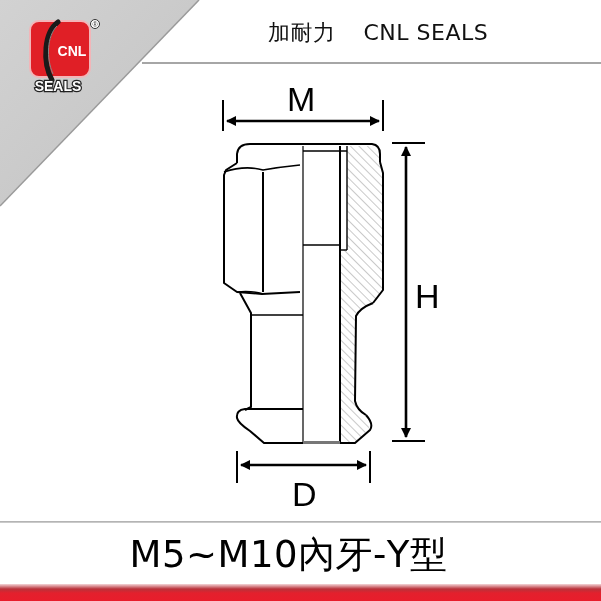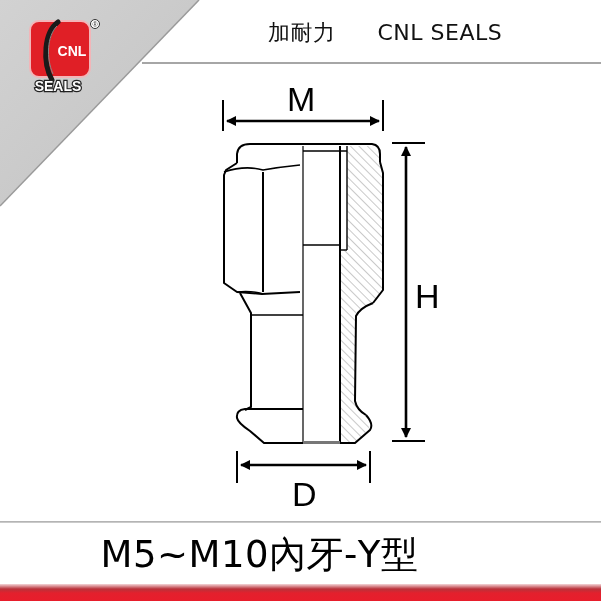--- a/index.html
+++ b/index.html
@@ -11,33 +11,33 @@
     .corner {
       position: absolute; left: 0; top: 0; width: 601px; height: 601px;
     }
     .logo {
       position: absolute; left: 28px; top: 18px; width: 72px; height: 76px;
     }
     .header-title {
       position: absolute; left: 268px; top: 18px;
       font-size: 22px; color: #111; letter-spacing: 0.5px; white-space: nowrap;
     }
-    .header-title .brand { margin-left: 42px; }
+    .header-title .brand { margin-left: 28px; }
     .diagram { position: absolute; left: 0; top: 0; width: 601px; height: 601px; }
     .dim-label {
       position: absolute; font-family: "Liberation Sans", sans-serif;
       font-size: 34px; color: #000; line-height: 1;
     }
     .caption-line {
       position: absolute; left: 0; top: 521px; width: 601px; height: 2px;
       background: linear-gradient(#a9a9a9, #d5d5d5);
     }
     .caption {
       position: absolute; left: 0; top: 530px; width: 519px; text-align: center;
-      font-size: 37px; color: #000; letter-spacing: 0.5px; white-space: nowrap;
+      font-size: 37px; color: #000; letter-spacing: 0.5px; white-space: nowrap; padding-left: 29px;
     }
     .footer-bar {
       position: absolute; left: 0; top: 584px; width: 601px; height: 17px;
       background: linear-gradient(#f4d6d8 0px, #b9323a 5px, #e3202d 9px, #e81d2b 17px);
     }
   </style>
 </head>
 <body>
 
 <svg class="corner" viewBox="0 0 601 601">

